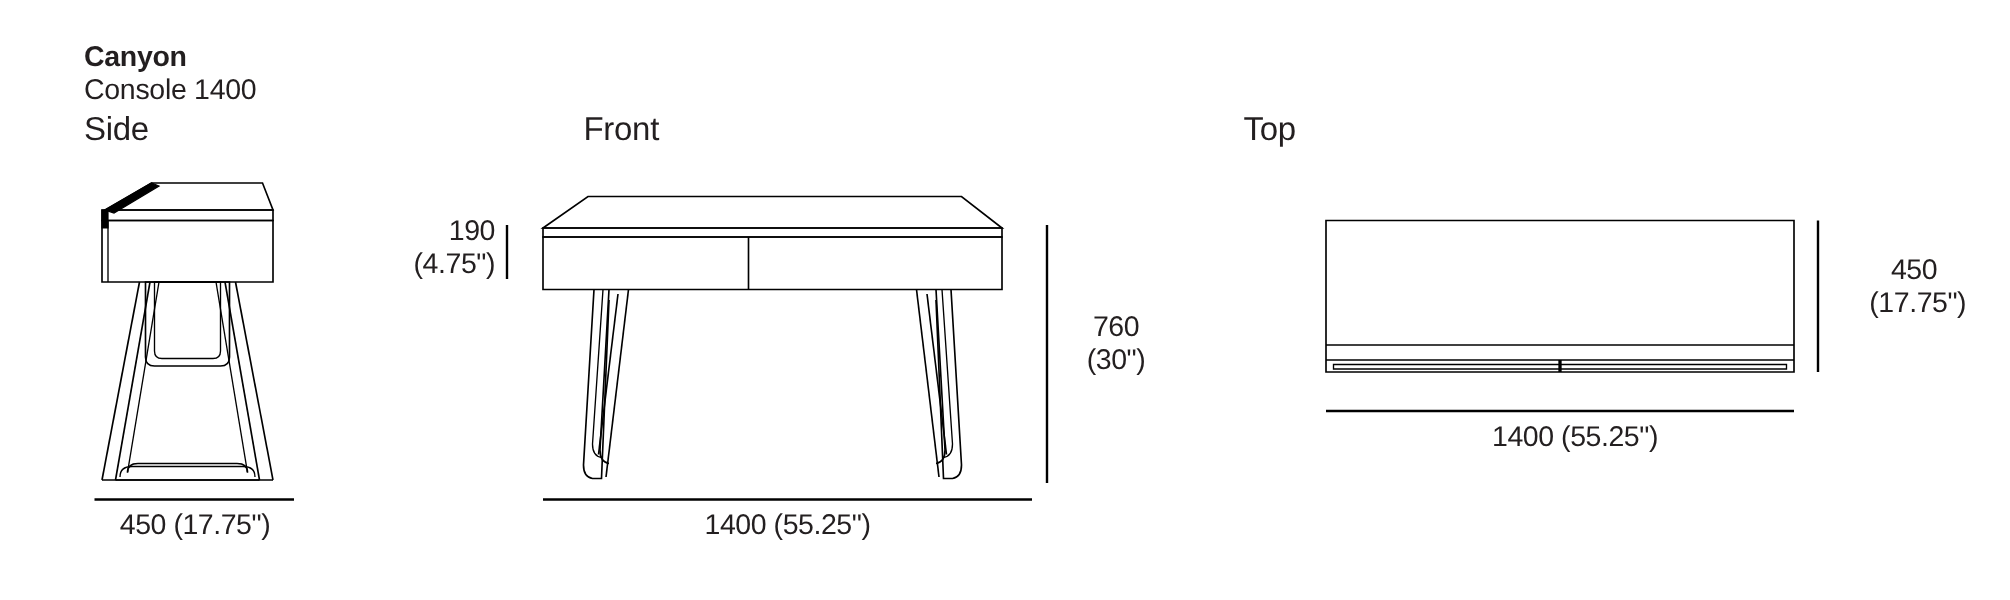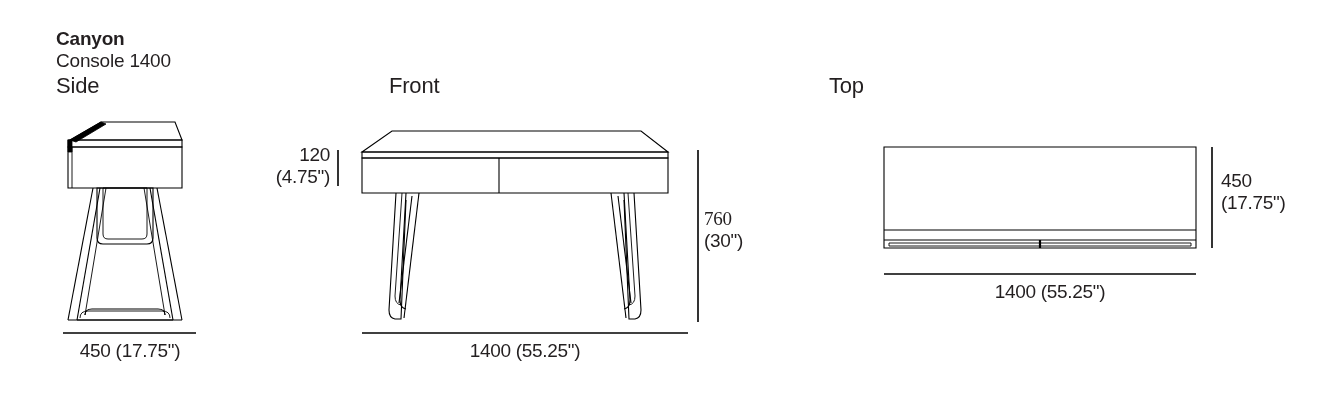--- a/index.html
+++ b/index.html
@@ -41,21 +41,21 @@
     font-weight: normal;
     letter-spacing: -0.2px;
   }
   .dim-text {
     font-size: 19px;
     font-weight: normal;
     letter-spacing: -0.3px;
     text-align: center;
   }
   .dim-text.right-align { text-align: right; }
-  .dim-text.left-align  { text-align: left; }
+  .dim-text.left-align  { text-align: center; }
   svg.draw {
     position: absolute;
     left: 0;
     top: 0;
     width: 1340px;
     height: 400px;
     overflow: visible;
   }
   .ln {
     fill: none;
@@ -96,24 +96,24 @@
   <div class="txt title-model" style="left:56px; top:50px;">Console 1400</div>
 
   <div class="txt view-label" style="left:56px; top:73px;">Side</div>
 
   <div class="txt view-label" style="left:353px; top:73px;margin-left:36px;">Front</div>
 
   <div class="txt view-label" style="left:829px; top:73px;">Top</div>
 
   <div class="txt dim-text" style="left:60px; top:340px; width:140px;">450 (17.75")</div>
 
-  <div class="txt dim-text right-align" style="left:245px; top:144px; width:85px;">120</div>
+  <div class="txt dim-text right-align" style="left:245px; top:144px; width:85px;">190</div>
   <div class="txt dim-text right-align" style="left:235px; top:166px; width:95px;">(4.75")</div>
 
-  <div class="txt dim-text left-align" style="left:704px; top:208px; width:80px;font-family:Liberation Serif, serif;">760</div>
+  <div class="txt dim-text left-align" style="left:704px; top:208px; width:80px;">760</div>
   <div class="txt dim-text left-align" style="left:704px; top:230px; width:80px;">(30")</div>
 
   <div class="txt dim-text" style="left:375px; top:340px; width:300px;">1400 (55.25")</div>
 
   <div class="txt dim-text left-align" style="left:1221px; top:170px; width:110px;">450</div>
   <div class="txt dim-text left-align" style="left:1221px; top:192px; width:115px;">(17.75")</div>
 
   <div class="txt dim-text" style="left:900px; top:281px; width:300px;">1400 (55.25")</div>
 
   <svg class="draw" viewBox="0 0 1340 400">

